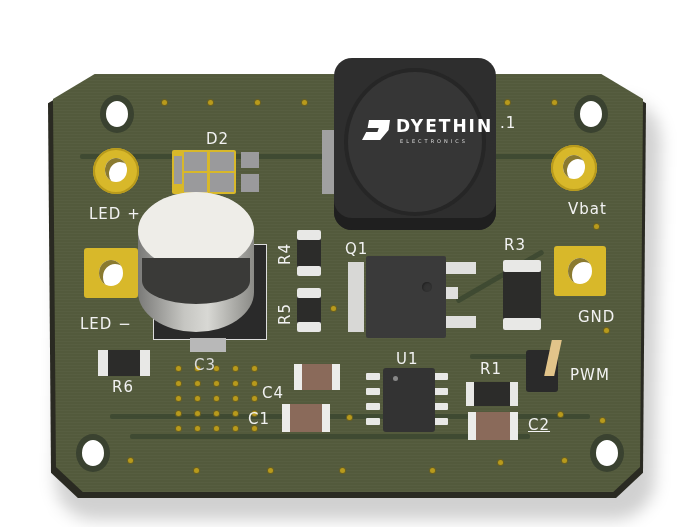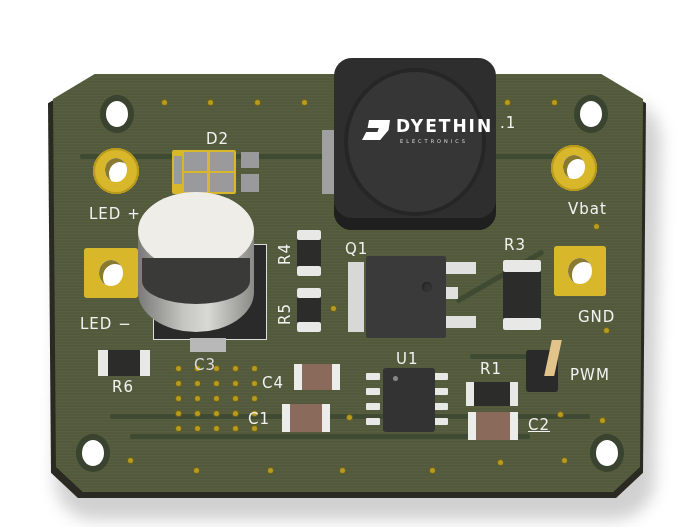--- a/index.html
+++ b/index.html
@@ -166,21 +166,21 @@
     <div class="cap-top" style="top:0;height:12px;"></div>
     <div class="cap-bot" style="bottom:0;height:12px;"></div>
   </div>
 
 <div class="res" style="left:98px;top:350px;width:52px;height:26px;">
   <div class="abs" style="left:0;top:0;bottom:0;width:10px;background:#e8e8e6;"></div>
   <div class="abs" style="right:0;top:0;bottom:0;width:10px;background:#e8e8e6;"></div>
 </div>
 <div class="silk" style="left:112px;top:378px;">R6</div>
 
-<div class="silk" style="left:262px;top:374px;">C4</div>
+<div class="silk" style="left:262px;top:384px;">C4</div>
 <div class="cap" style="left:294px;top:364px;width:46px;height:26px;">
     <div class="e1" style="left:0;"></div>
     <div class="e2" style="right:0;"></div>
   </div>
 
 <div class="silk" style="left:248px;top:410px;">C1</div>
 <div class="cap" style="left:282px;top:404px;width:48px;height:28px;">
     <div class="e1" style="left:0;"></div>
     <div class="e2" style="right:0;"></div>
   </div>

